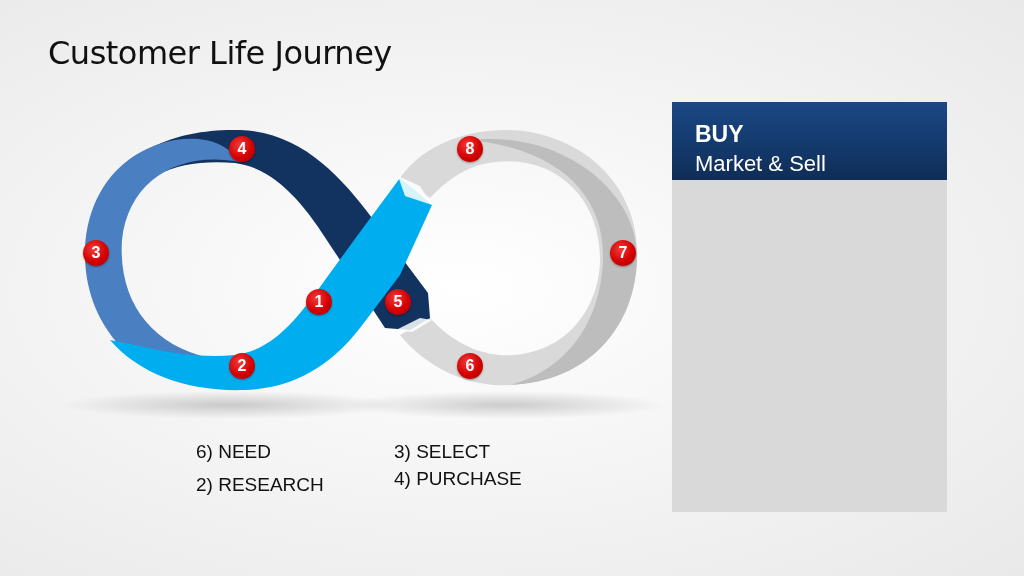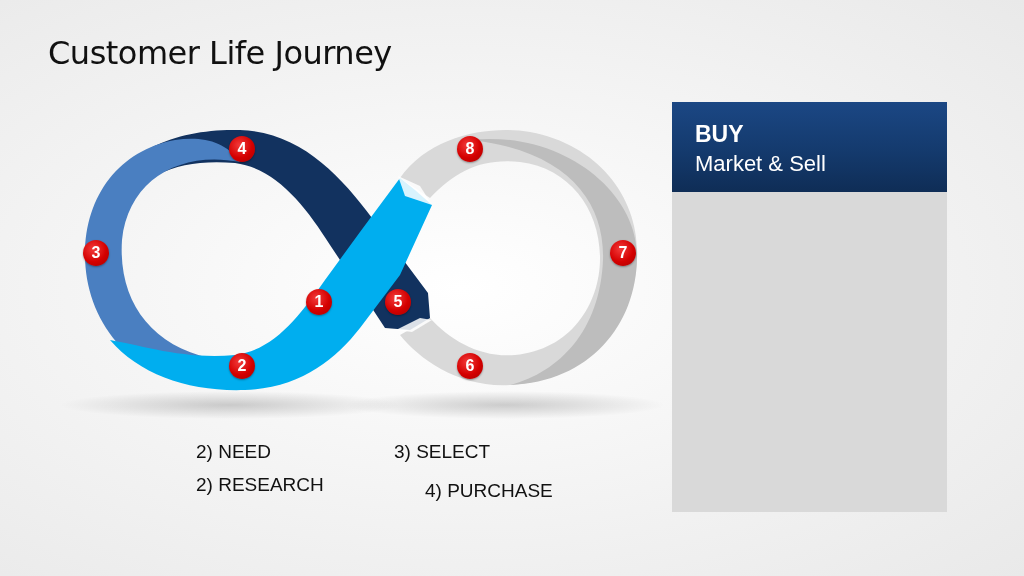--- a/index.html
+++ b/index.html
@@ -4,21 +4,21 @@
 <style>
   html,body{margin:0;padding:0;}
   body{width:1024px;height:576px;overflow:hidden;position:relative;
     background:radial-gradient(ellipse at 45% 50%, #ffffff 0%, #f5f5f5 45%, #e9e9e9 100%);
     font-family:"Liberation Sans", sans-serif;}
   .title{position:absolute;left:48px;top:34px;font-size:32px;color:#111;
     font-family:"DejaVu Sans", sans-serif;letter-spacing:-0.5px;}
   .diagram{position:absolute;left:0;top:0;width:680px;height:440px;}
   .legend{position:absolute;font-size:19px;color:#111;}
   .panel{position:absolute;left:672px;top:102px;width:275px;height:410px;background:#d9d9d9;}
-  .panel-head{position:absolute;left:0;top:0;width:275px;height:90px;
+  .panel-head{position:absolute;left:0;top:0;width:275px;height:78px;
     background:linear-gradient(#1b4784 0%, #143a6d 55%, #0f2d56 100%);}
   .panel-title{position:absolute;left:23px;top:19px;font-size:23px;font-weight:bold;color:#fff;}
   .panel-sub{position:absolute;left:23px;top:49px;font-size:22px;color:#fff;}
   .panel-body{position:absolute;left:21px;top:106px;width:245px;font-size:17px;line-height:22px;color:#444;}
   .badge{position:absolute;width:26px;height:26px;border-radius:50%;
     background:radial-gradient(circle at 40% 35%, #f23a3a 0%, #d40000 55%, #a80000 100%);
     color:#fff;font-weight:bold;font-size:16px;text-align:center;line-height:26px;
     box-shadow:0 1px 2px rgba(0,0,0,0.35);}
 </style>
 </head>
@@ -52,23 +52,23 @@
 
 <div class="badge" style="left:306px;top:289px;">1</div>
 <div class="badge" style="left:229px;top:353px;">2</div>
 <div class="badge" style="left:83px;top:240px;">3</div>
 <div class="badge" style="left:229px;top:136px;">4</div>
 <div class="badge" style="left:385px;top:289px;">5</div>
 <div class="badge" style="left:457px;top:353px;">6</div>
 <div class="badge" style="left:610px;top:240px;">7</div>
 <div class="badge" style="left:457px;top:136px;">8</div>
 
-<div class="legend" style="left:196px;top:441px;">2) NEED</div>
+<div class="legend" style="left:196px;top:441px;">6) NEED</div>
 <div class="legend" style="left:196px;top:474px;">2) RESEARCH</div>
 <div class="legend" style="left:394px;top:441px;">3) SELECT</div>
-<div class="legend" style="left:394px;top:480px;margin-left:31px;">4) PURCHASE</div>
+<div class="legend" style="left:394px;top:468px;">4) PURCHASE</div>
 
 <div class="panel">
   <div class="panel-head">
     <div class="panel-title">BUY</div>
     <div class="panel-sub">Market &amp; Sell</div>
   </div>
 </div>
 
 </body></html>

